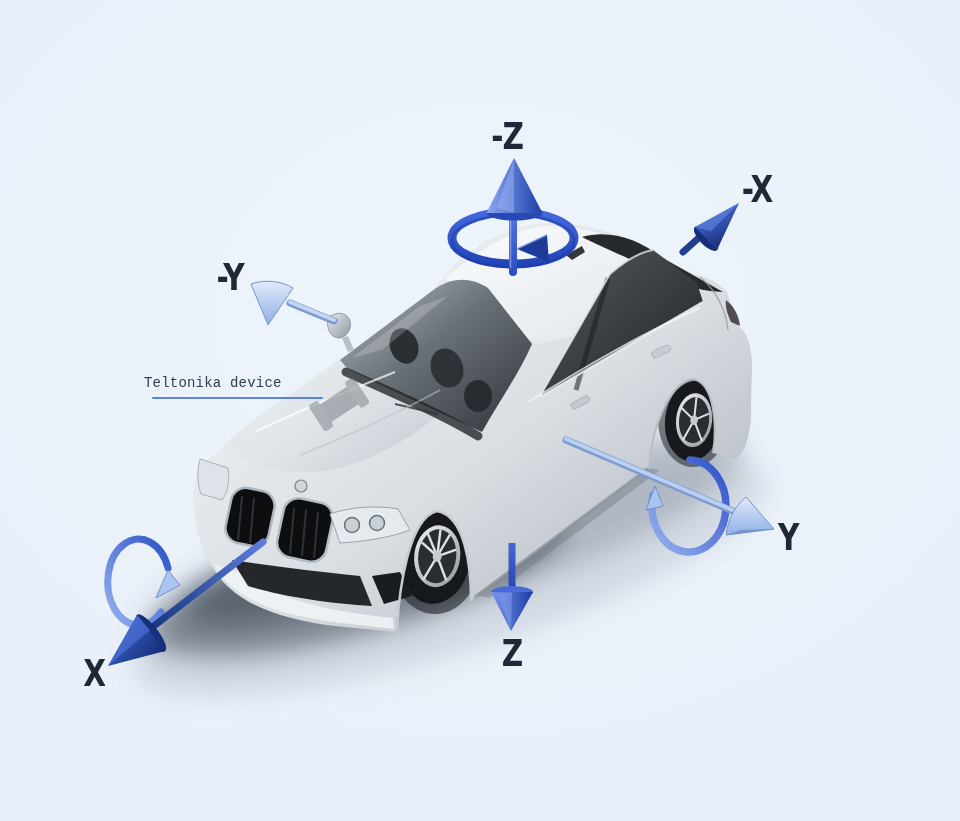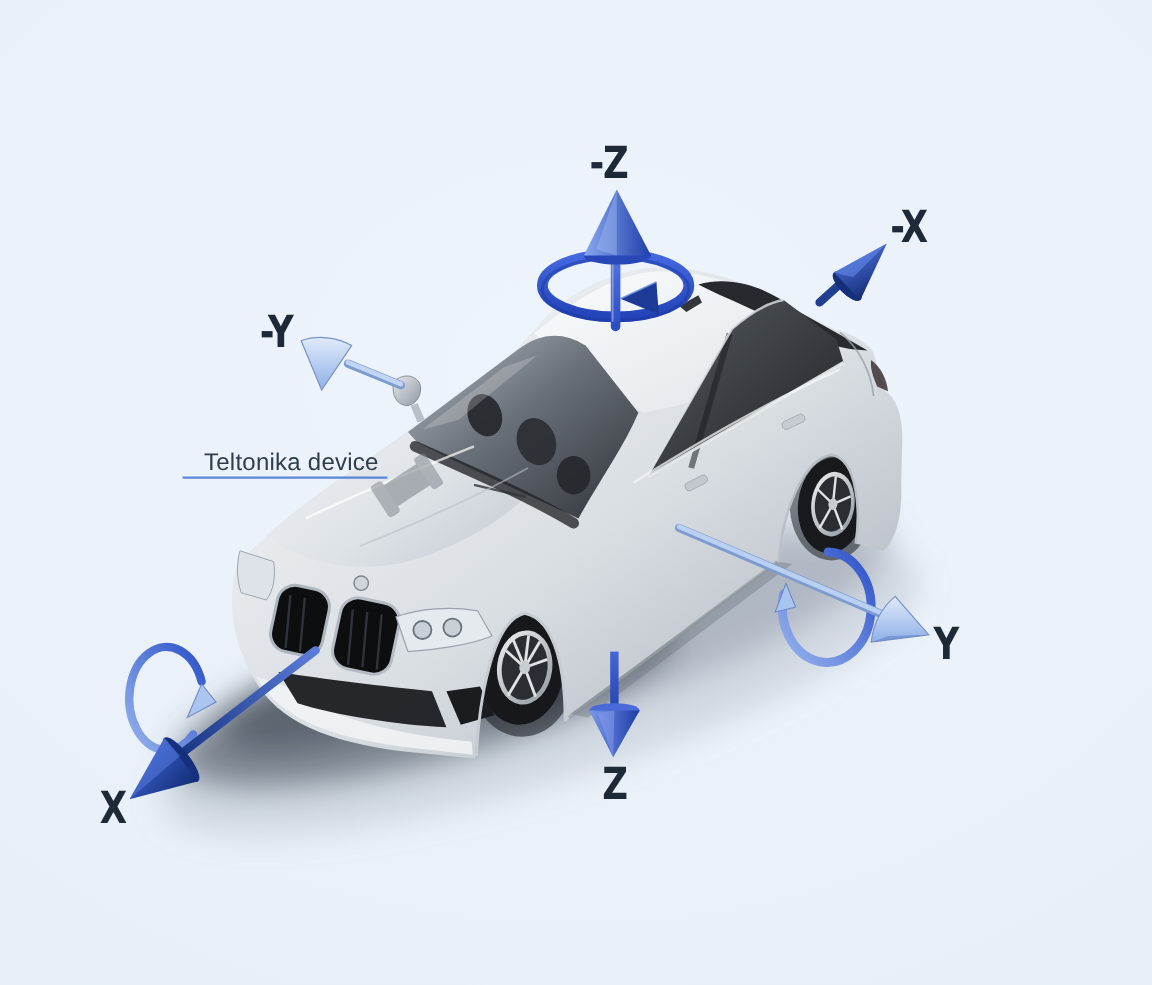--- a/index.html
+++ b/index.html
@@ -16,22 +16,22 @@
     font-weight:700;font-size:37px;letter-spacing:-1.5px;
     color:#1e2938;white-space:nowrap;user-select:none;
   }
   .lbl-negz{left:507px;top:136px;}
   .lbl-negx{left:757px;top:189px;}
   .lbl-negy{left:230px;top:277px;}
   .lbl-x{left:94px;top:673px;}
   .lbl-y{left:788px;top:537px;}
   .lbl-z{left:512px;top:653px;}
   .annotation-text{
-    position:absolute;left:170px;top:375px;
-    font-size:20px;color:#2f3d4d;letter-spacing:.2px;
+    position:absolute;left:144px;top:375px;
+    font-size:14px;color:#2f3d4d;letter-spacing:.2px;font-family:Liberation Mono, monospace;
   }
   .annotation-line{
     position:absolute;left:152px;top:397px;width:171px;height:2px;
     background:#4273d2;border-radius:1px;opacity:.85;
   }
 </style>
 </head>
 <body>
 
 <div class="stage">

